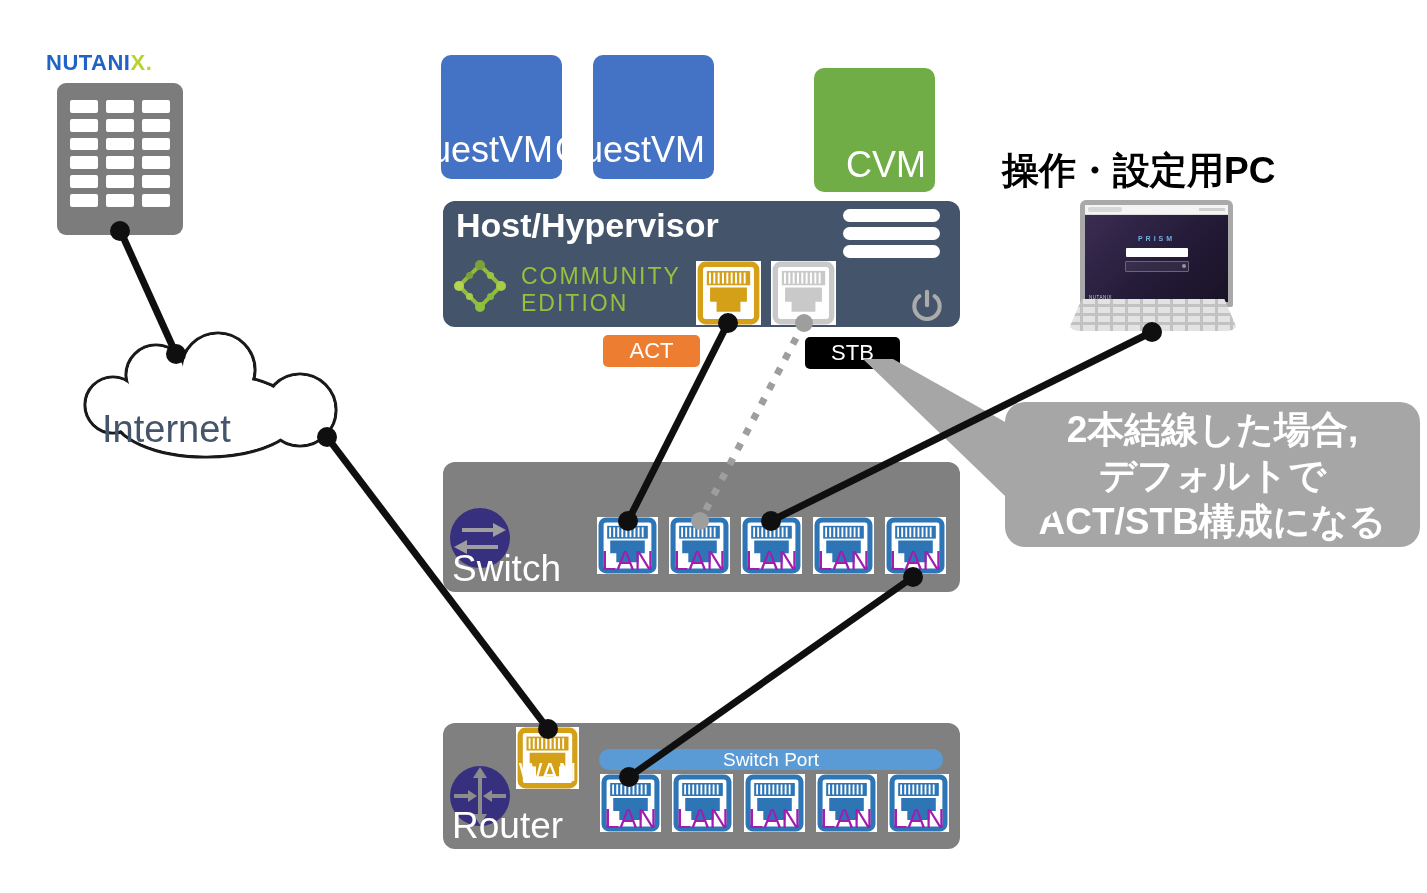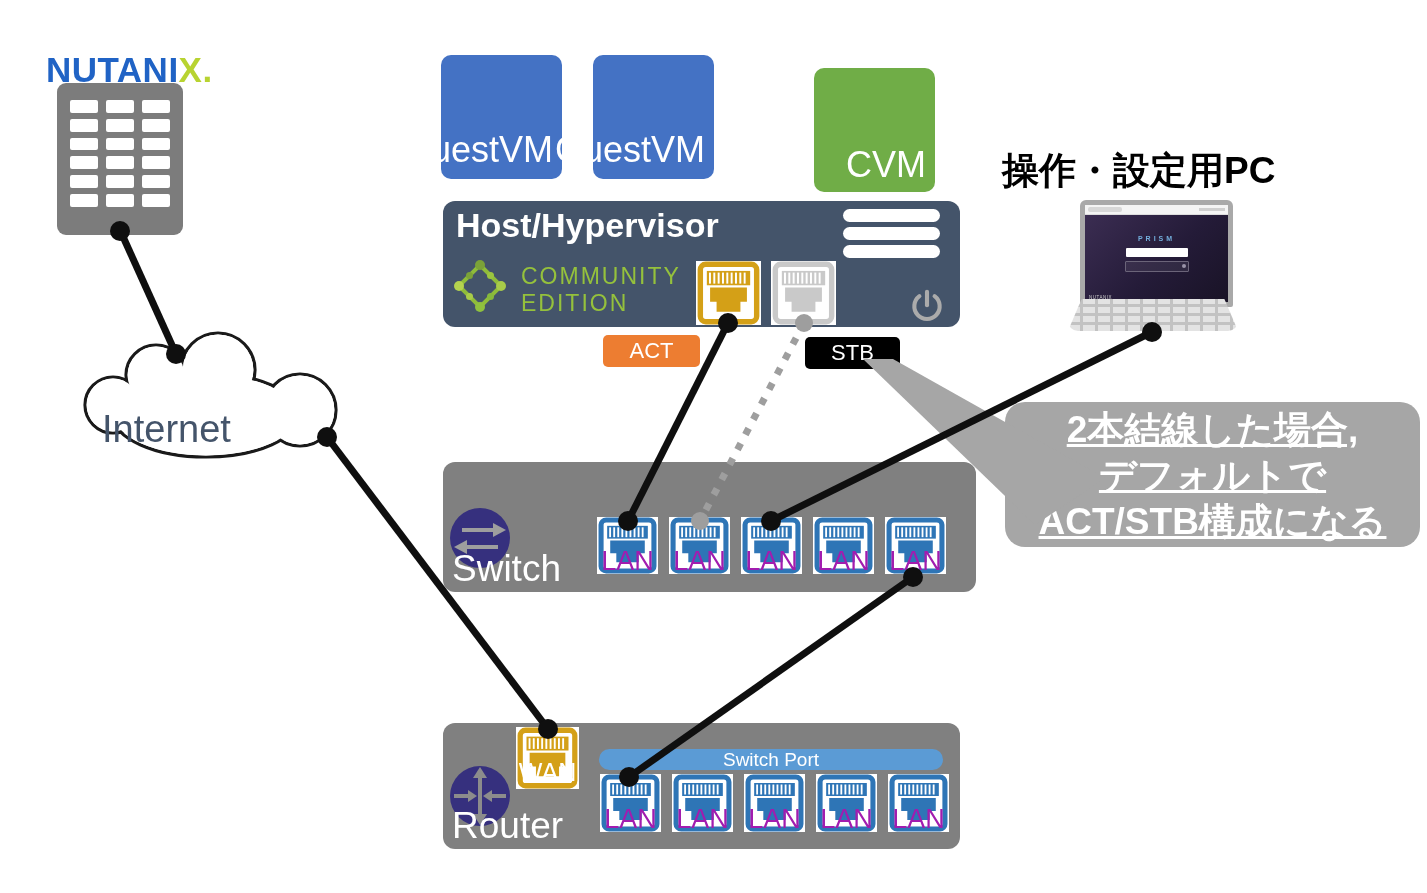--- a/index.html
+++ b/index.html
@@ -1,21 +1,21 @@
 <!DOCTYPE html>
 <html><head>
 <meta charset="utf-8">
 <style>
   html,body{margin:0;padding:0;background:#fff;}
   .canvas{position:relative;width:1427px;height:893px;background:#fff;overflow:hidden;
           font-family:"Liberation Sans","DejaVu Sans",sans-serif;}
   .abs{position:absolute;}
 
   
-  .nutanix-logo{left:46px;top:50px;font-size:35px;font-weight:800;letter-spacing:.5px;}
+  .nutanix-logo{left:46px;top:50px;font-size:22px;font-weight:800;letter-spacing:.5px;}
   .nx-blue{color:#2063C5;}
   .nx-green{color:#B8D331;}
   .building{left:57px;top:83px;width:126px;height:152px;background:#7C7C7C;border-radius:9px;}
   .bwin-grid{position:absolute;left:13px;top:17px;right:13px;bottom:28px;
              display:grid;grid-template-columns:repeat(3,1fr);grid-template-rows:repeat(6,1fr);gap:6px 8px;}
   .bwin{background:#fff;border-radius:2px;}
 
   
   .cloud{left:78px;top:330px;width:260px;height:135px;}
   .internet-label{left:102px;top:408px;font-size:38px;color:#44546A;}
@@ -67,25 +67,25 @@
   .lt-eye{position:absolute;right:2px;top:2px;width:4px;height:4px;border-radius:50%;background:#9a93a8;}
   .lt-nx{position:absolute;left:4px;bottom:3px;font-size:4.5px;letter-spacing:.5px;color:#c9c9c9;}
   .lt-keyboard{left:1068px;top:299px;width:170px;height:32px;background:#C2C2C2;
                clip-path:polygon(8% 0,92% 0,100% 100%,0 100%);border-radius:0 0 10px 10px;
                background-image:repeating-linear-gradient(0deg,rgba(194,194,194,0) 0 6px,#C2C2C2 6px 9px),
                                 repeating-linear-gradient(90deg,rgba(255,255,255,.55) 0 12px,rgba(255,255,255,0) 12px 15px);}
 
   
   .callout{left:1005px;top:402px;width:415px;height:145px;border-radius:20px;background:#A6A6A6;
            color:#fff;font-size:37px;font-weight:700;text-align:center;line-height:46px;padding-top:5px;
-           box-sizing:border-box;text-decoration:underline;}
+           box-sizing:border-box;}
 
   
   .gray-box{width:517px;border-radius:12px;background:#808080;}
-  .switch-box{left:443px;top:462px;height:130px;padding-left:16px;}
+  .switch-box{left:443px;top:462px;height:130px;}
   .router-box{left:443px;top:723px;height:126px;}
   .nav-circle{position:absolute;width:62px;height:62px;}
   .box-label{position:absolute;left:9px;bottom:2px;color:#fff;font-size:37px;}
   .spbar{position:absolute;left:156px;top:26px;width:344px;height:21px;border-radius:11px;background:#5B9BD5;
          color:#fff;font-size:19px;display:flex;align-items:center;justify-content:center;}
 
   
   .overlay{position:absolute;left:0;top:0;width:1427px;height:893px;pointer-events:none;z-index:10;}
 </style>
 </head>

